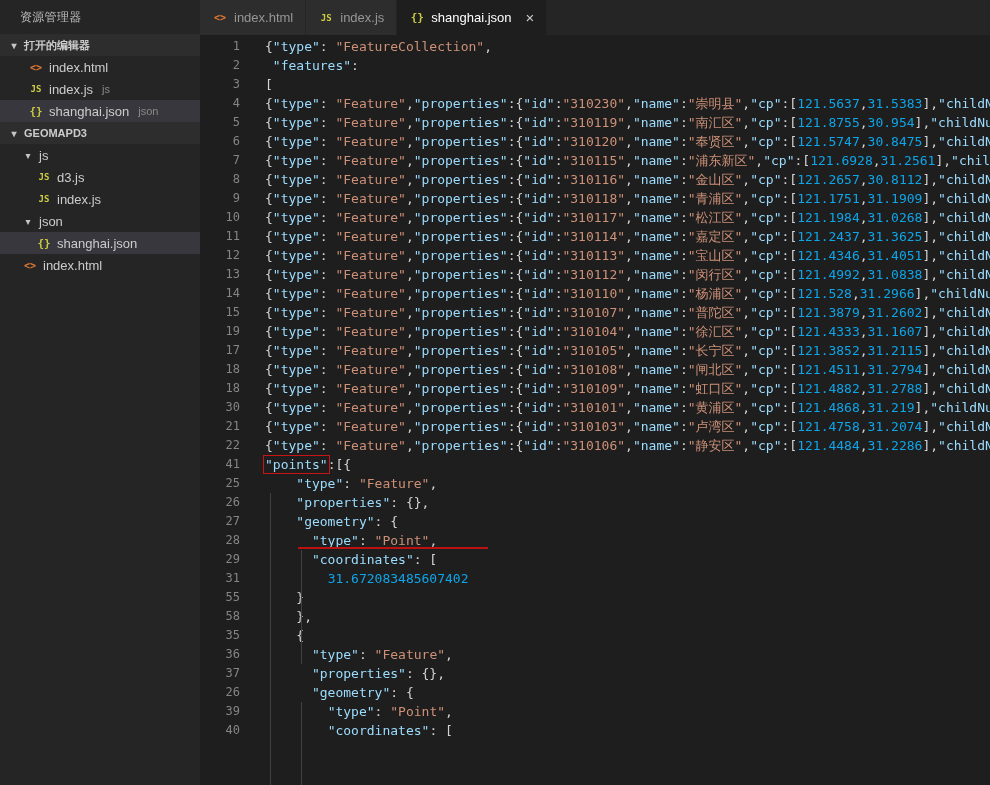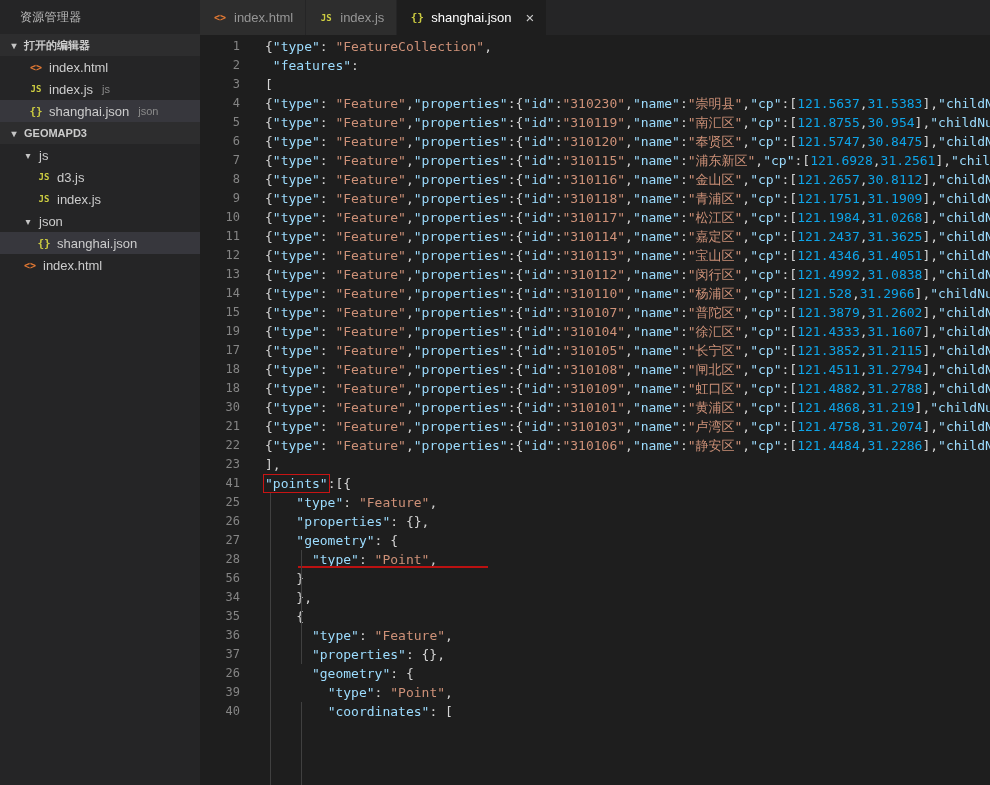--- a/index.html
+++ b/index.html
@@ -207,49 +207,53 @@
           </div>
           <div class="cline">
             <div class="gut">21</div>
             <div class="code"><span class="tk-p">{</span><span class="tk-k">"type"</span><span class="tk-p">: </span><span class="tk-s">"Feature"</span><span class="tk-p">,</span><span class="tk-k">"properties"</span><span class="tk-p">:{</span><span class="tk-k">"id"</span><span class="tk-p">:</span><span class="tk-s">"310103"</span><span class="tk-p">,</span><span class="tk-k">"name"</span><span class="tk-p">:</span><span class="tk-s">"卢湾区"</span><span class="tk-p">,</span><span class="tk-k">"cp"</span><span class="tk-p">:[</span><span class="tk-n">121.4758</span><span class="tk-p">,</span><span class="tk-n">31.2074</span><span class="tk-p">],</span><span class="tk-k">"childNu</span></div>
           </div>
           <div class="cline">
             <div class="gut">22</div>
             <div class="code"><span class="tk-p">{</span><span class="tk-k">"type"</span><span class="tk-p">: </span><span class="tk-s">"Feature"</span><span class="tk-p">,</span><span class="tk-k">"properties"</span><span class="tk-p">:{</span><span class="tk-k">"id"</span><span class="tk-p">:</span><span class="tk-s">"310106"</span><span class="tk-p">,</span><span class="tk-k">"name"</span><span class="tk-p">:</span><span class="tk-s">"静安区"</span><span class="tk-p">,</span><span class="tk-k">"cp"</span><span class="tk-p">:[</span><span class="tk-n">121.4484</span><span class="tk-p">,</span><span class="tk-n">31.2286</span><span class="tk-p">],</span><span class="tk-k">"childNu</span></div>
           </div>
           <div class="cline">
-            <div class="gut">23</div>
-            <div class="code"><span class="tk-p">],</span></div>
-          </div>
-          <div class="cline">
             <div class="gut">41</div>
             <div class="code"><span class="tk-k tk-box">"points"</span><span class="tk-p">:[{</span></div>
           </div>
           <div class="cline">
             <div class="gut">25</div>
             <div class="code"><span>    </span><span class="tk-k">"type"</span><span class="tk-p">: </span><span class="tk-s">"Feature"</span><span class="tk-p">,</span></div>
           </div>
           <div class="cline">
             <div class="gut">26</div>
             <div class="code"><span>    </span><span class="tk-k">"properties"</span><span class="tk-p">: {},</span></div>
           </div>
           <div class="cline">
             <div class="gut">27</div>
             <div class="code"><span>    </span><span class="tk-k">"geometry"</span><span class="tk-p">: {</span></div>
           </div>
           <div class="cline">
             <div class="gut">28</div>
             <div class="code"><span>      </span><span class="tk-k">"type"</span><span class="tk-p">: </span><span class="tk-s">"Point"</span><span class="tk-p">,</span><span class="red-underline"></span></div>
           </div>
           <div class="cline">
-            <div class="gut">56</div>
+            <div class="gut">29</div>
+            <div class="code"><span>      </span><span class="tk-k">"coordinates"</span><span class="tk-p">: [</span></div>
+          </div>
+          <div class="cline">
+            <div class="gut">31</div>
+            <div class="code"><span>        </span><span class="tk-n">31.672083485607402</span></div>
+          </div>
+          <div class="cline">
+            <div class="gut">55</div>
             <div class="code"><span>    </span><span class="tk-p">}</span></div>
           </div>
           <div class="cline">
-            <div class="gut">34</div>
+            <div class="gut">58</div>
             <div class="code"><span>    </span><span class="tk-p">},</span></div>
           </div>
           <div class="cline">
             <div class="gut">35</div>
             <div class="code"><span>    </span><span class="tk-p">{</span></div>
           </div>
           <div class="cline">
             <div class="gut">36</div>
             <div class="code"><span>      </span><span class="tk-k">"type"</span><span class="tk-p">: </span><span class="tk-s">"Feature"</span><span class="tk-p">,</span></div>
           </div>

